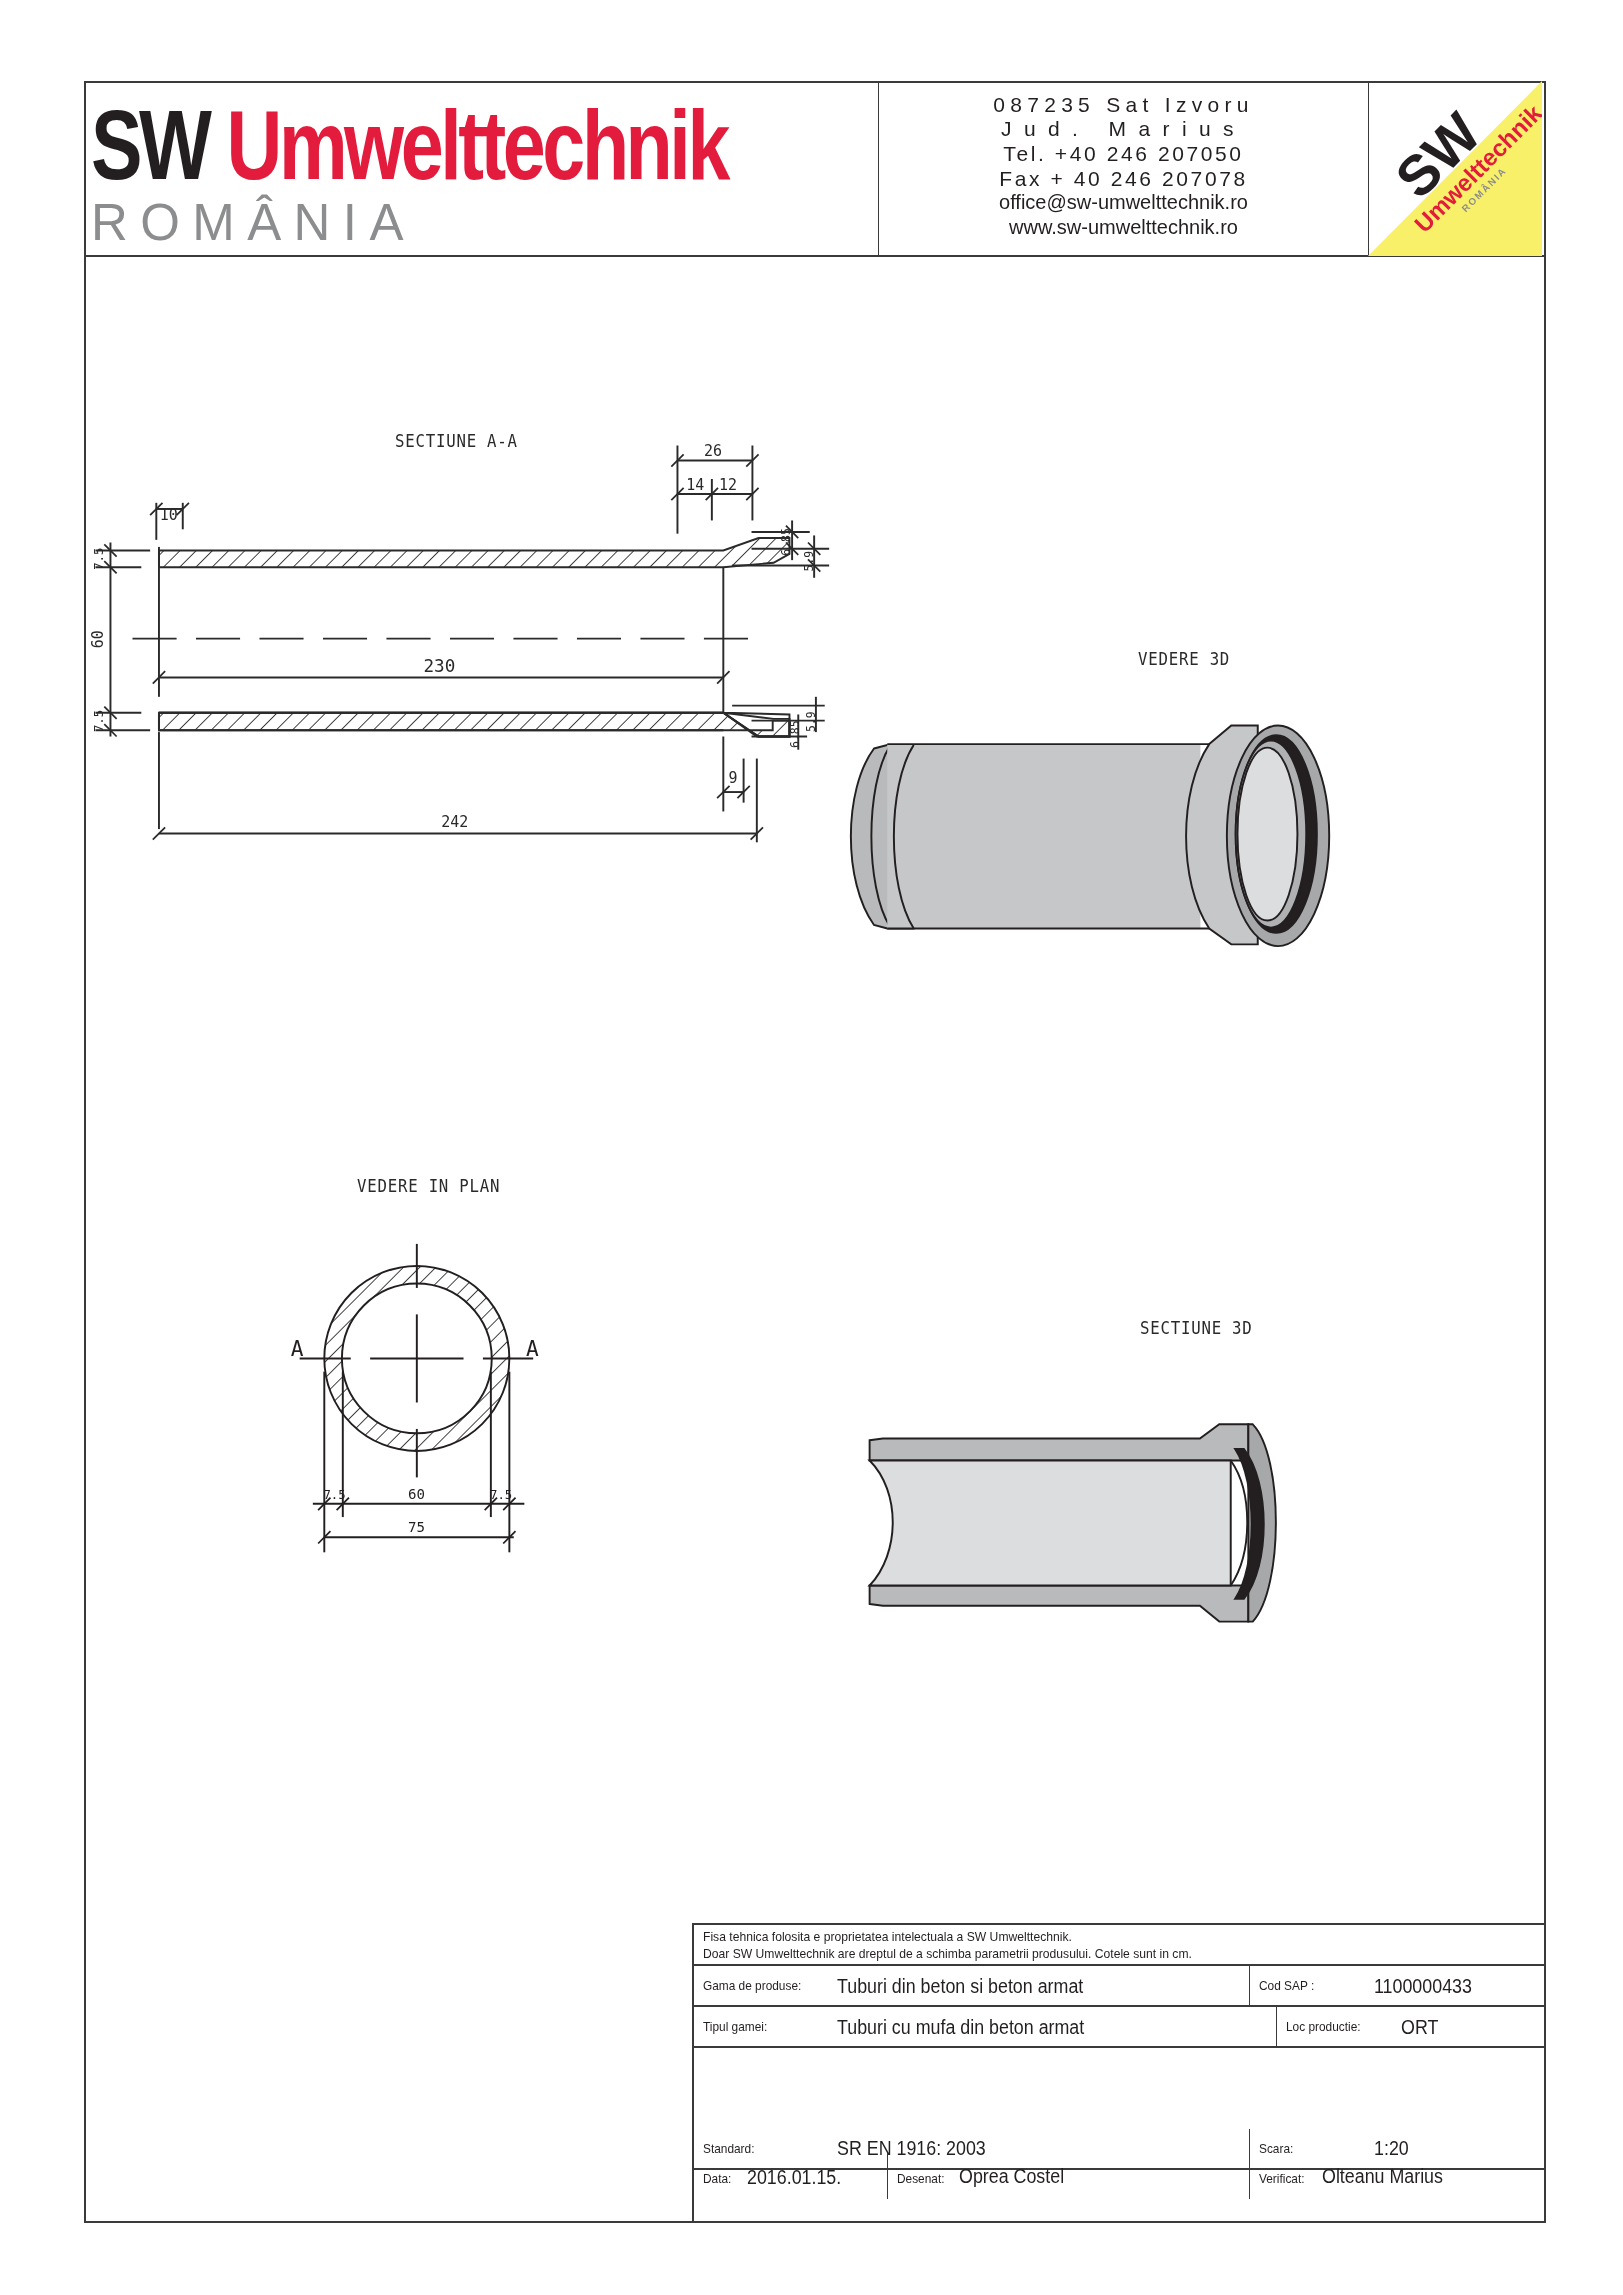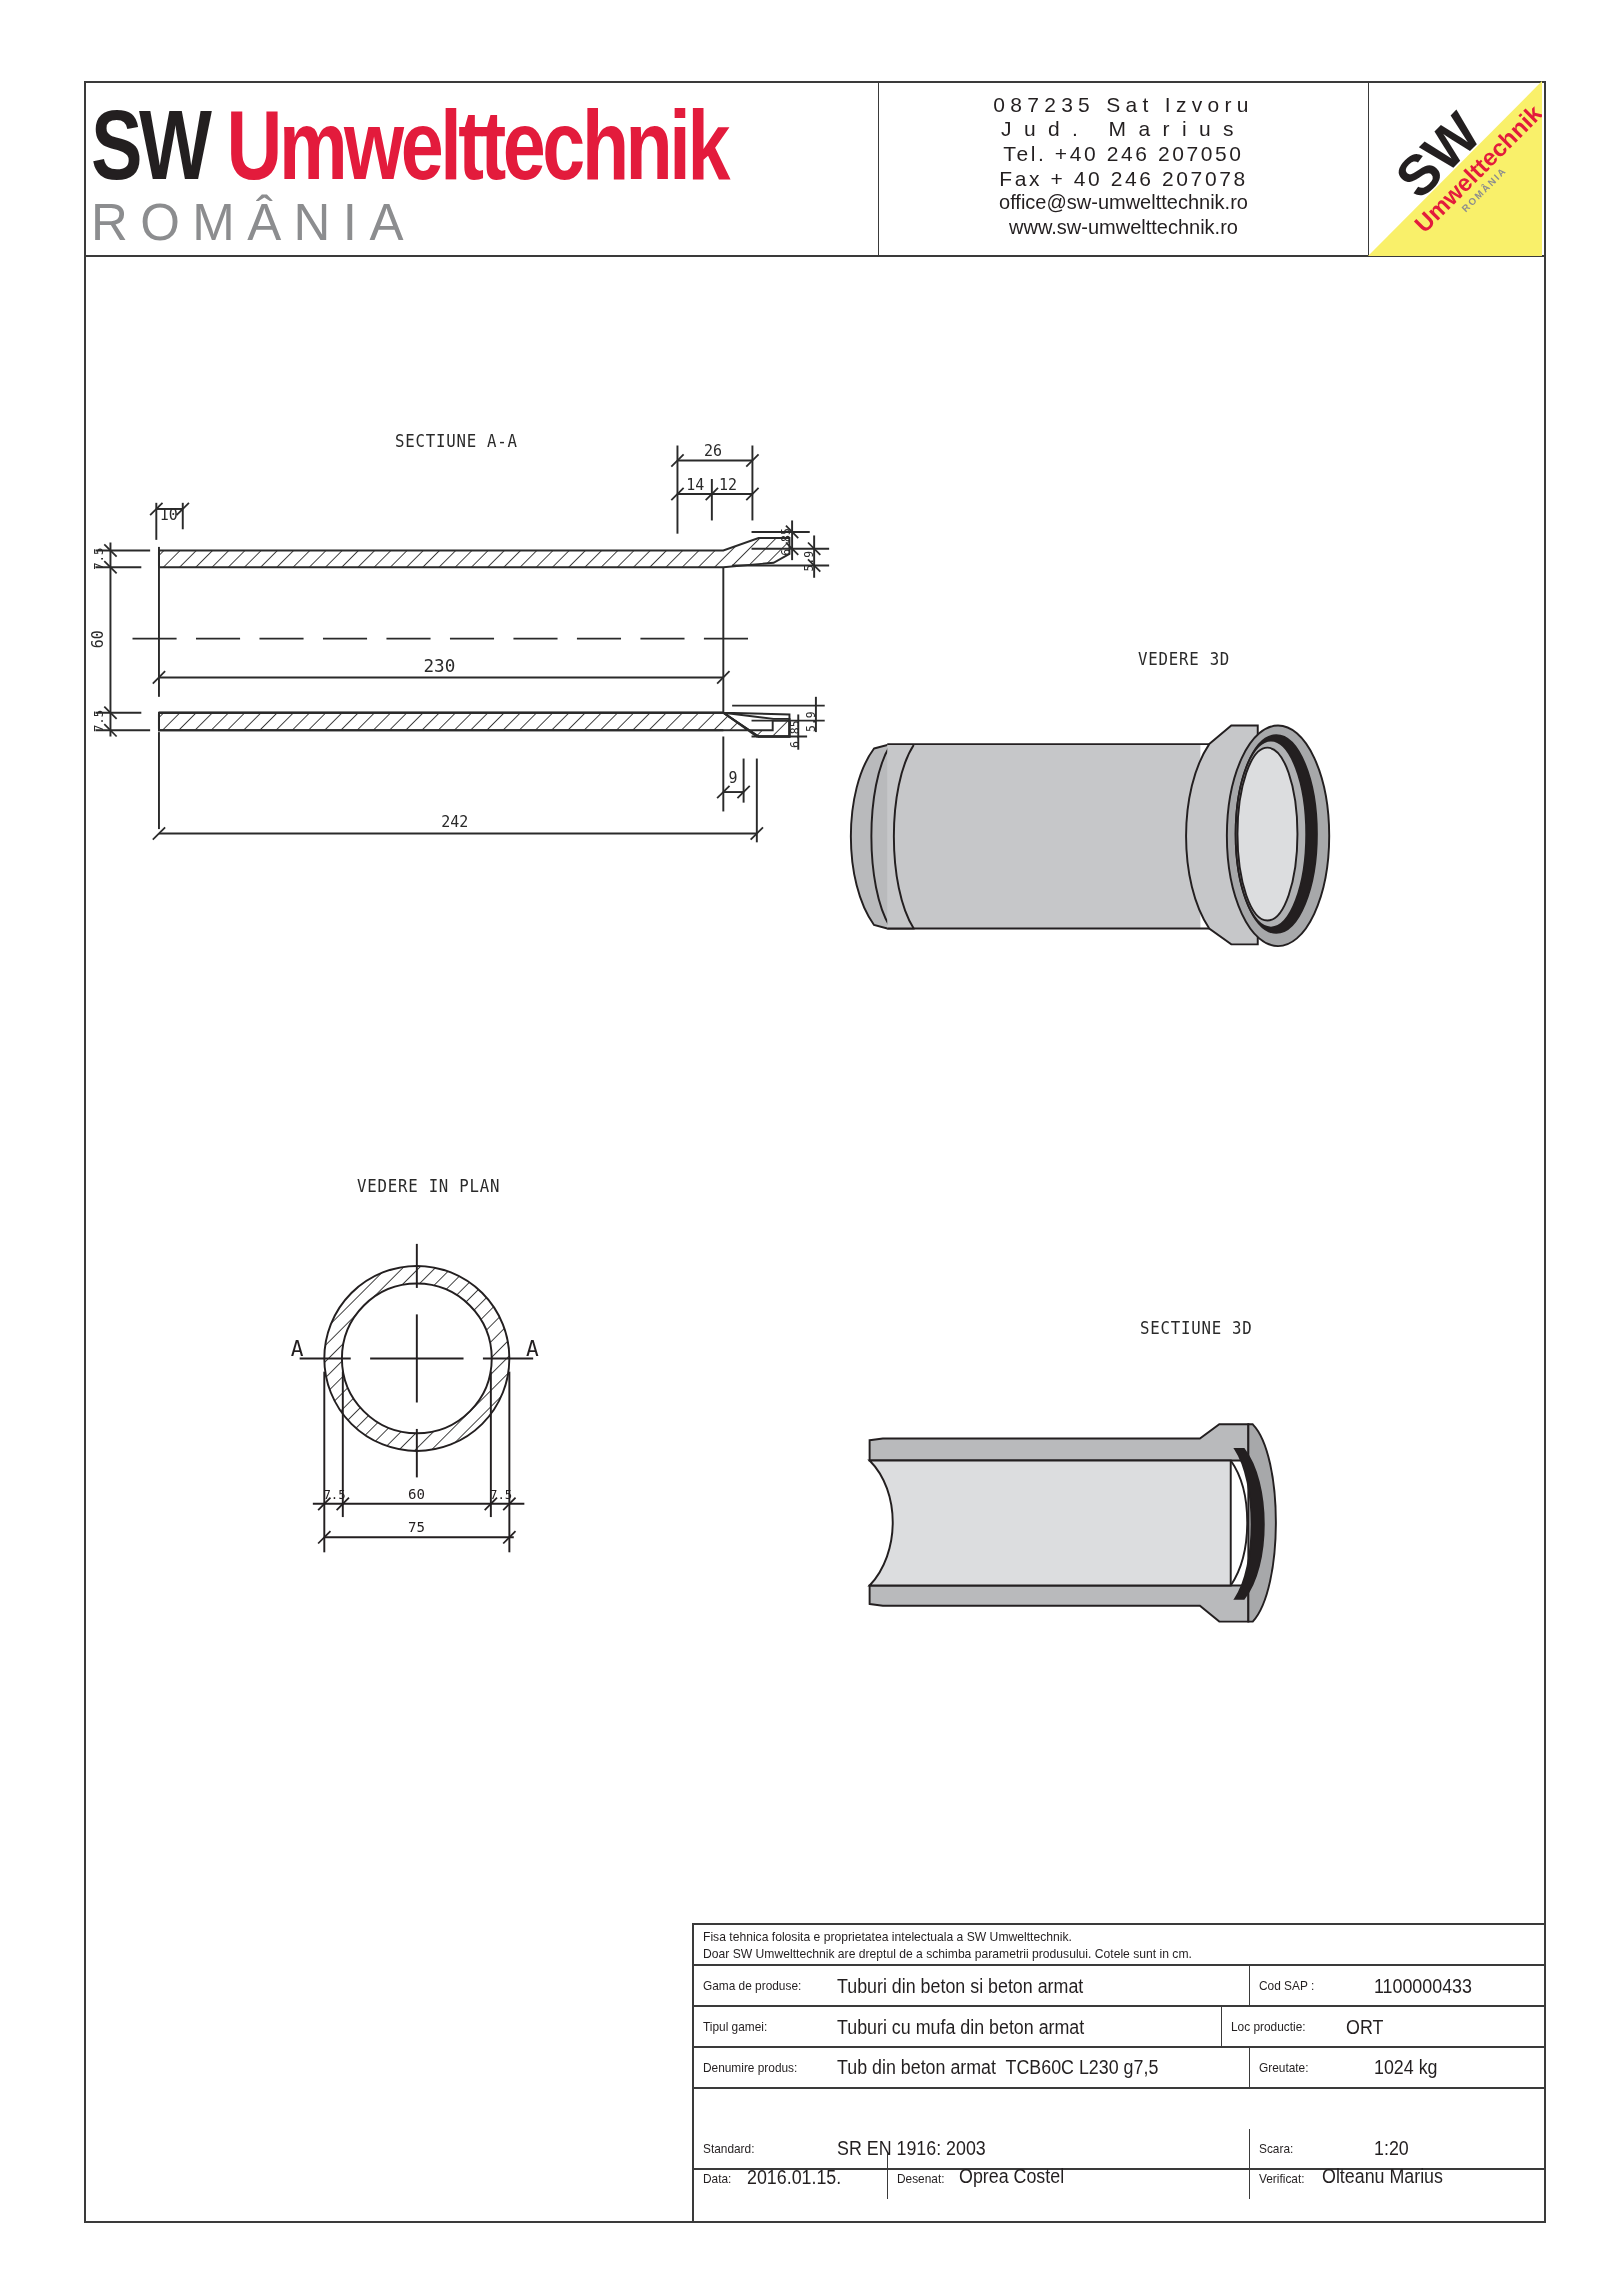--- a/index.html
+++ b/index.html
@@ -245,34 +245,26 @@
     <span class="val" style="left:143px;top:8.8px">Tuburi din beton si beton armat</span>
     <div class="tb-cell tb-sep" style="left:547px;width:305px">
       <span class="lbl" style="left:8.8px;top:11.5px">Cod SAP :</span>
       <span class="val" style="left:124px;top:8.8px">1100000433</span>
     </div>
   </div>
 
   <div class="tb-row" style="top:82px">
     <span class="lbl" style="left:8.8px;top:11.5px">Tipul gamei:</span>
     <span class="val" style="left:143px;top:8.8px">Tuburi cu mufa din beton armat</span>
-    <div class="tb-cell tb-sep" style="left:519px;width:305px">
+    <div class="tb-cell tb-sep" style="left:574px;width:305px">
       <span class="lbl" style="left:8.8px;top:11.5px">Loc productie:</span>
       <span class="val" style="left:124px;top:8.8px">ORT</span>
     </div>
   </div>
 
-  <div class="tb-row" style="top:123px">
-    <span class="lbl" style="left:8.8px;top:12.4px">Denumire produs:</span>
-    <span class="val" style="left:143px;top:8px;white-space:pre">Tub din beton armat  TCB60C L230 g7,5</span>
-    <div class="tb-cell tb-sep" style="left:547px;width:305px">
-      <span class="lbl" style="left:8.8px;top:12.4px">Greutate:</span>
-      <span class="val" style="left:124px;top:8px">1024 kg</span>
-    </div>
-  </div>
 
 
   <div class="tb-row" style="top:204px">
     <span class="lbl" style="left:8.8px;top:12.4px">Standard:</span>
     <span class="val" style="left:143px;top:8px">SR EN 1916: 2003</span>
     <div class="tb-cell tb-sep" style="left:547px;width:305px">
       <span class="lbl" style="left:8.8px;top:12.4px">Scara:</span>
       <span class="val" style="left:124px;top:8px">1:20</span>
     </div>
   </div>

